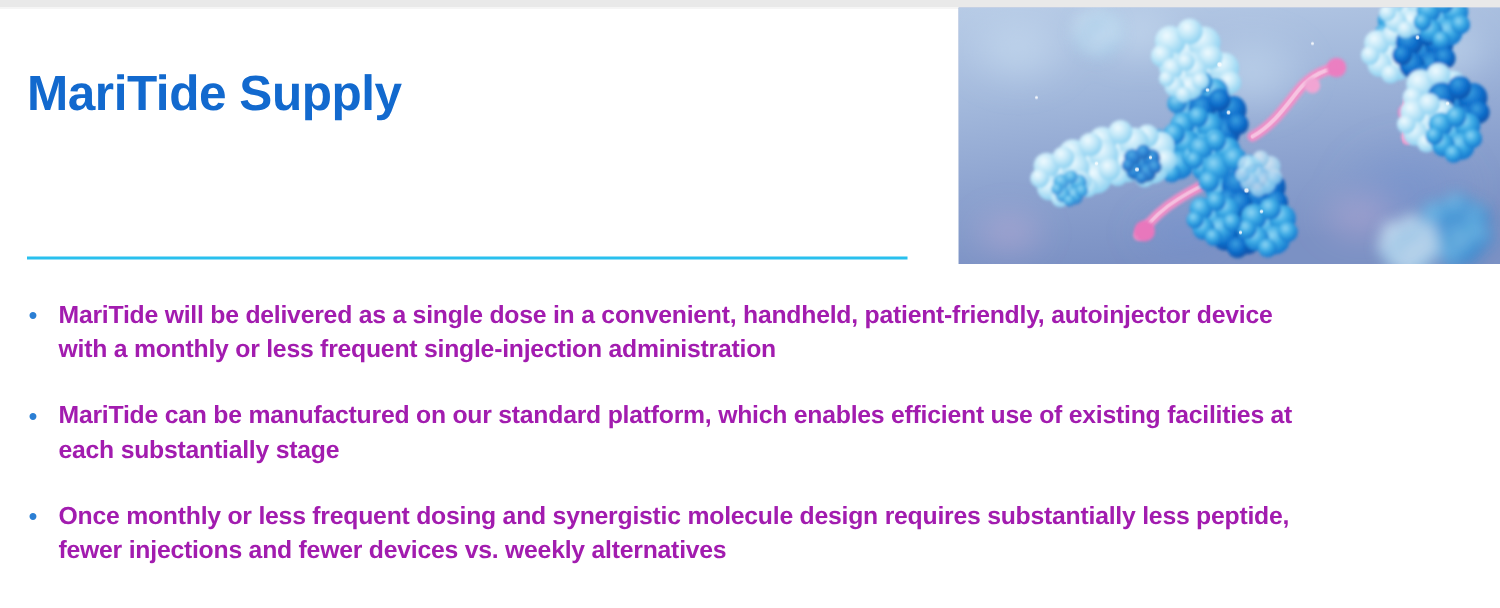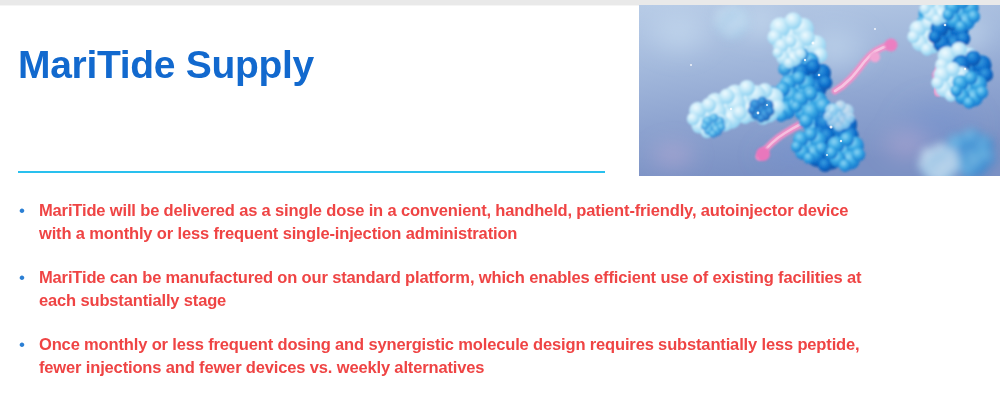--- a/index.html
+++ b/index.html
@@ -38,21 +38,21 @@
     width: 1000px;
     height: 1px;
     background: #f5f5f5;
   }
 
   
   .slide-title {
     position: absolute;
     left: 18px;
     top: 43px;
-    font-size: 39px;
+    font-size: 33px;
     font-weight: bold;
     letter-spacing: -0.3px;
     color: #1269ce;
     line-height: 1.15;
     white-space: nowrap;
     text-align: center;
   }
 
   
   .divider {
@@ -84,21 +84,21 @@
     color: #2b7fd4;
     font-size: 17px;
     line-height: 23px;
     text-align: left;
     padding-left: 1px;
   }
   .bullet-text {
     flex: 1 1 auto;
     font-size: 16.5px;
     font-weight: bold;
-    color: #ef4444;
+    color: #a21caf;
     line-height: 23px;
     letter-spacing: -0.15px;
     max-width: 840px;
   }
 
   
   .hero-photo {
     position: absolute;
     left: 639px;
     top: 5px;

